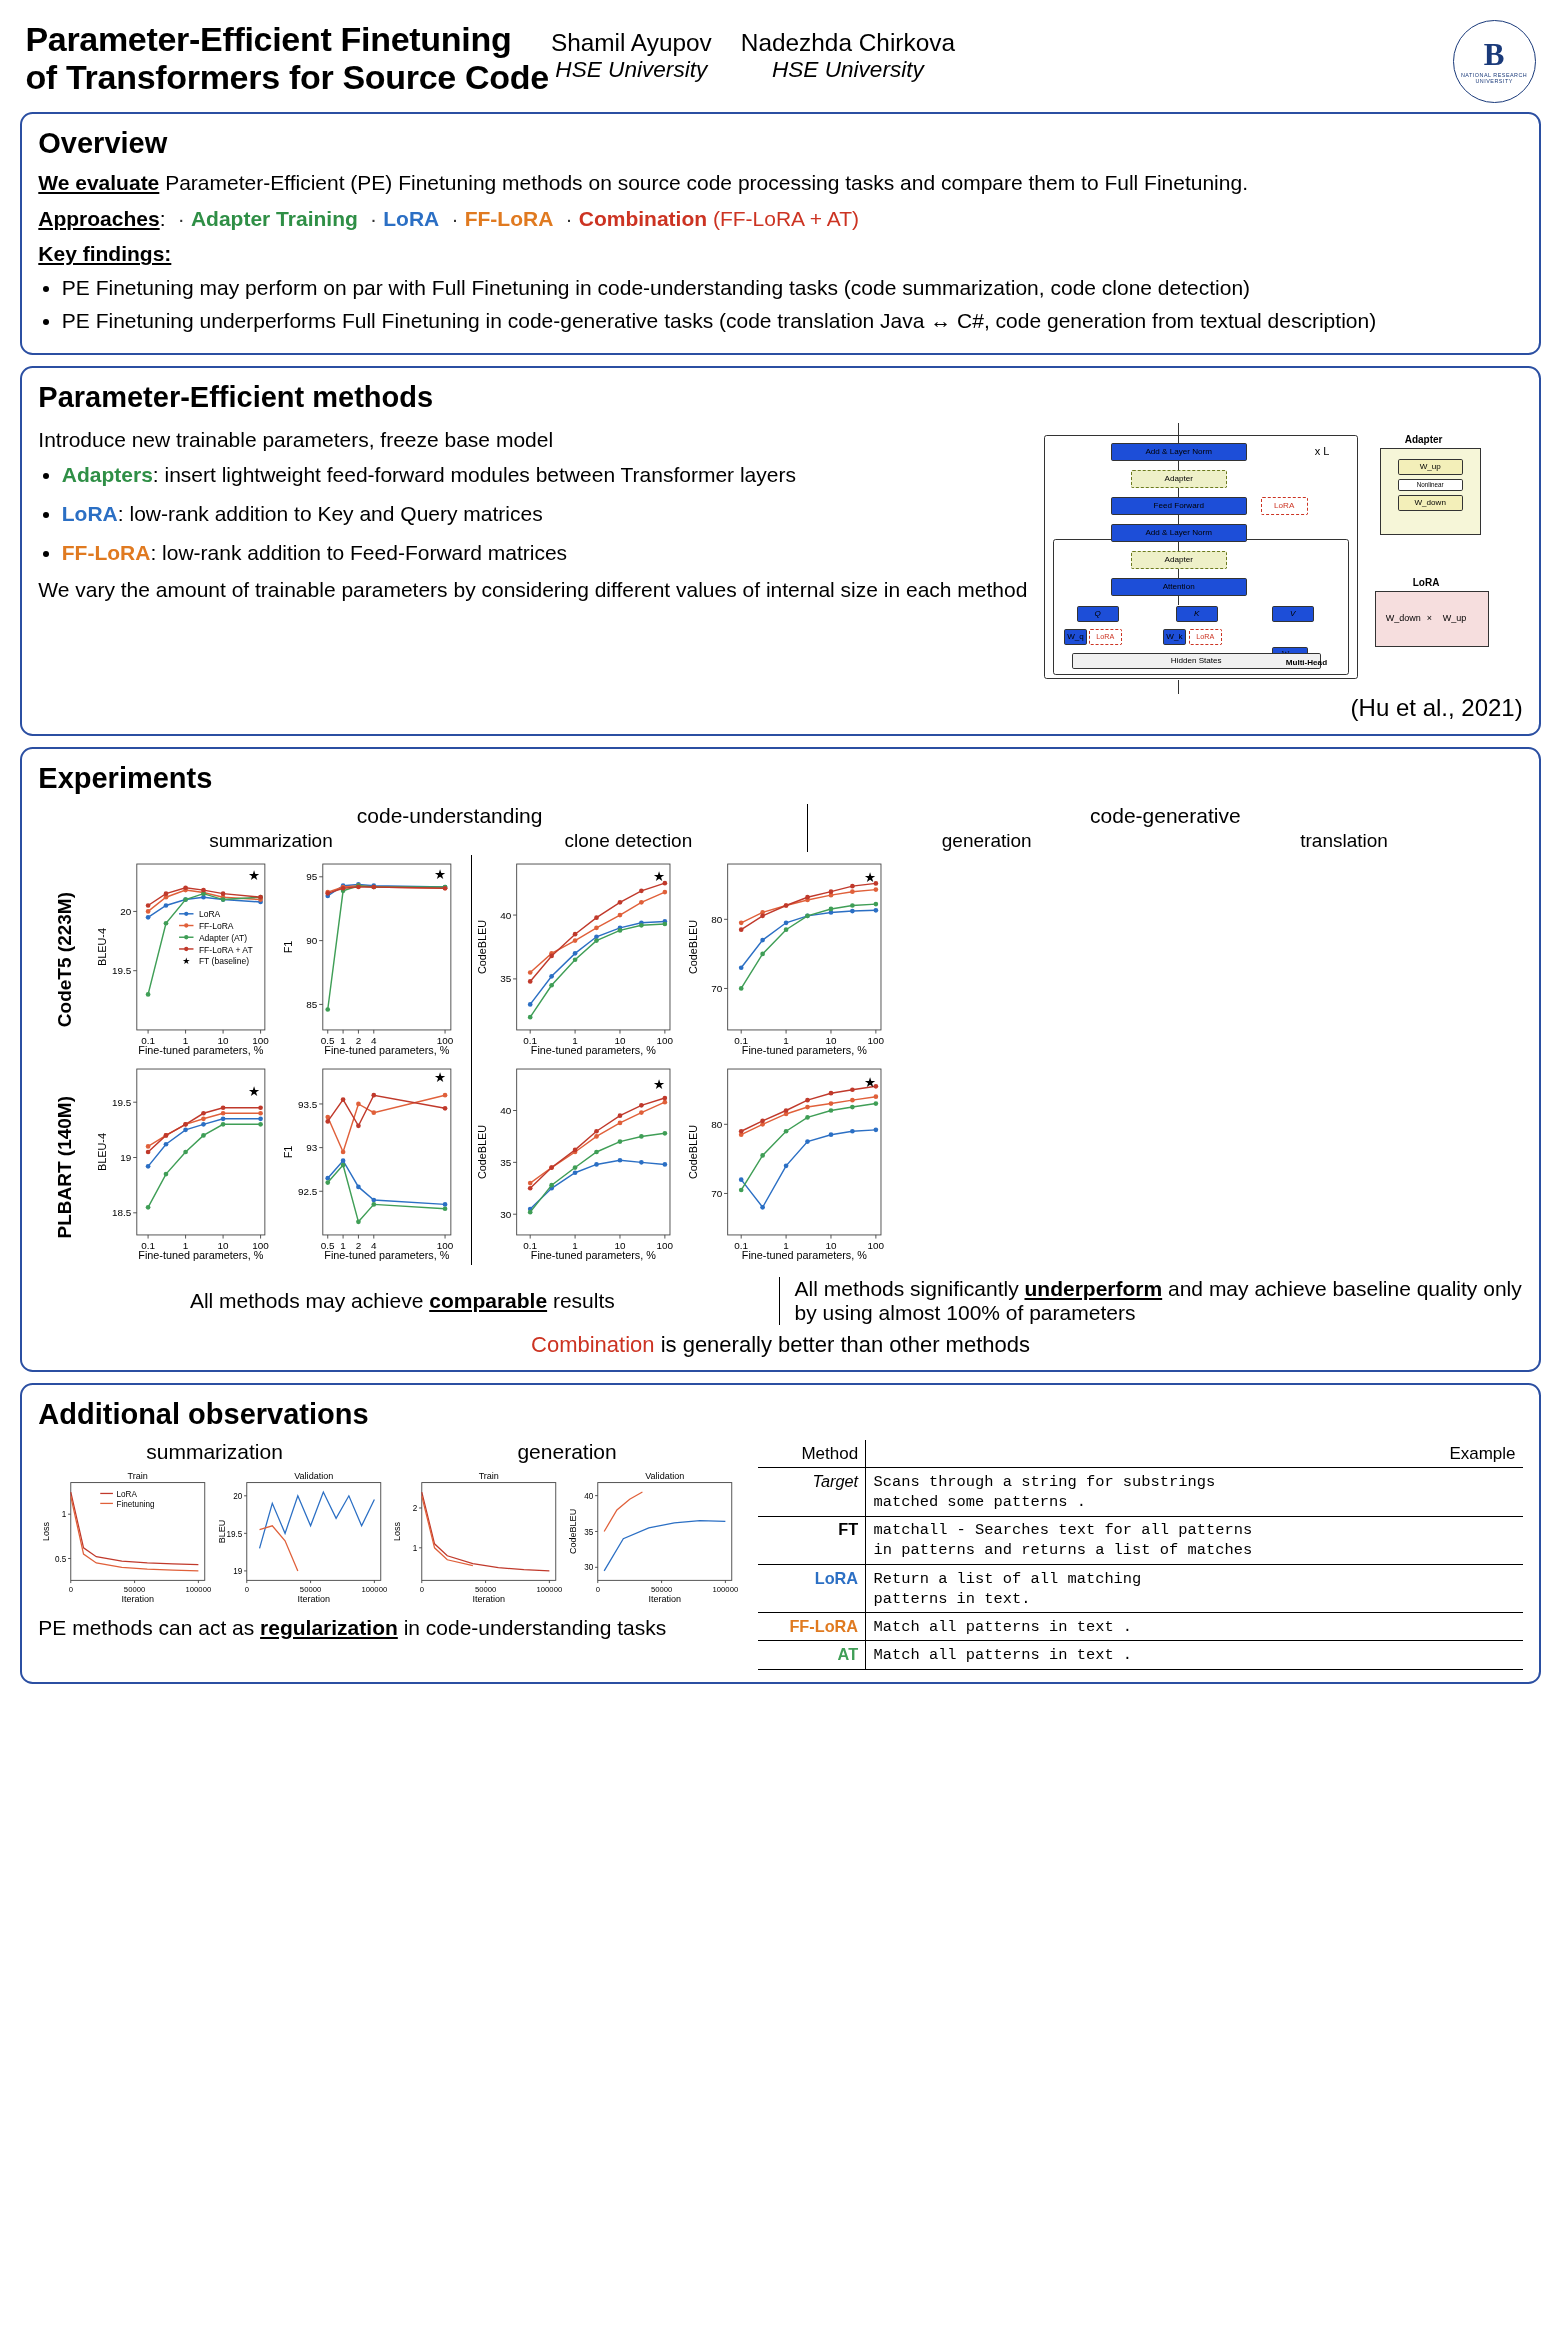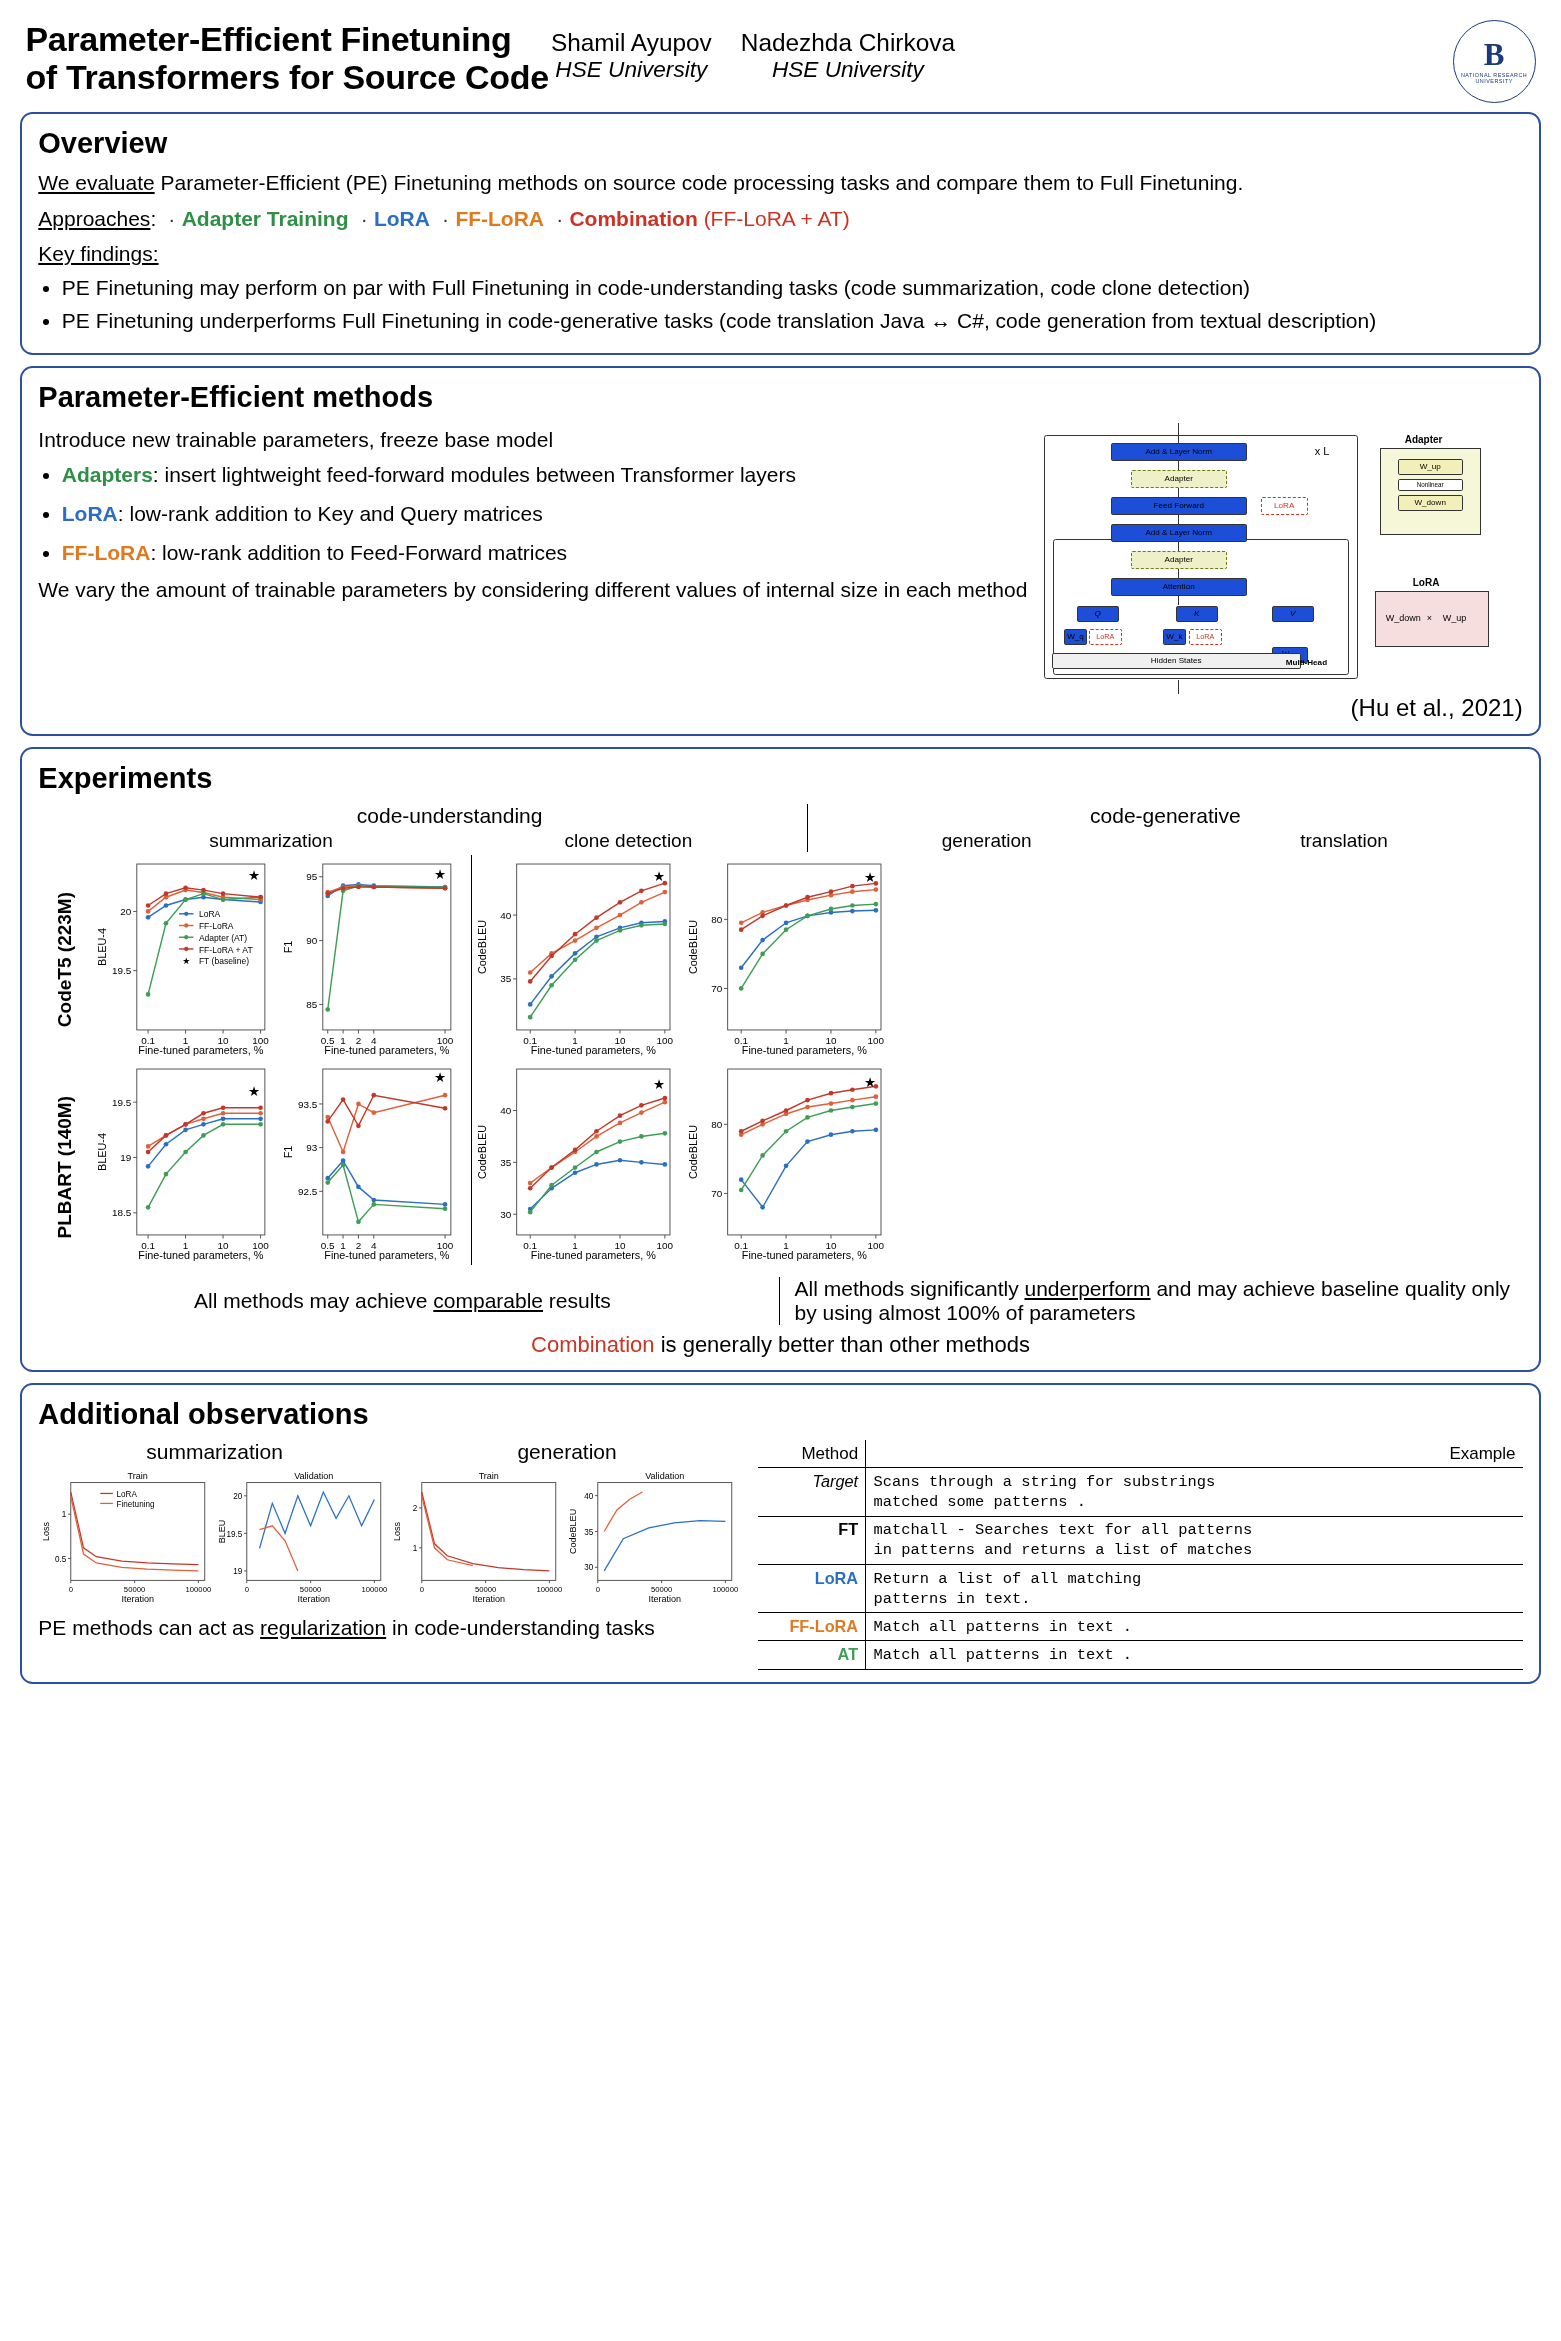--- a/index.html
+++ b/index.html
@@ -23,21 +23,21 @@
   .author-aff { font-size:22.6px; font-style:italic; }
   .logo { width:83px; height:83px; border-radius:50%; border:1.8px solid #1a3a7a; display:flex;
           align-items:center; justify-content:center; flex-direction:column; color:#1a3a7a; }
   .logo .glyph { font-size:31px; font-weight:bold; font-family:"Liberation Serif", serif; }
   .logo .sub { font-size:5.4px; letter-spacing:0.5px; text-align:center; line-height:1.1; }
 
   
   .box { border:2.7px solid #2b4fa2; border-radius:12.6px; padding:11px 16.3px 12.6px 16.3px; margin-bottom:11px; }
   .box h2 { margin:1.8px 0 9px 0; font-size:29px; font-weight:bold; }
   .txt { font-size:21px; line-height:1.32; }
-  .u { text-decoration:underline; }
+  .u { text-decoration:underline;font-weight:bold; }
   .green { color:#2f8f46; font-weight:bold; }
   .blue  { color:#2b6fc4; font-weight:bold; }
   .orange{ color:#e07a20; font-weight:bold; }
   .red   { color:#cc3322; font-weight:bold; }
   .redl  { color:#cc3322; }
 
   ul.bul { margin:5.4px 0 0 0; padding-left:23.5px; }
   ul.bul li { font-size:21px; line-height:1.33; margin-bottom:5.4px; }
 
   .approaches { margin:11px 0 9px 0; font-size:21px; }
@@ -161,21 +161,21 @@
           <div class="dbox" style="left:33px;top:183px;width:42px;height:16.3px;font-style:italic;">Q</div>
           <div class="dbox" style="left:132px;top:183px;width:42px;height:16.3px;font-style:italic;">K</div>
           <div class="dbox" style="left:228px;top:183px;width:42px;height:16.3px;font-style:italic;">V</div>
 
           <div class="dbox" style="left:20px;top:206px;width:23.5px;height:16.3px;">W_q</div>
           <div class="dbox dred" style="left:45px;top:206px;width:33px;height:16.3px;font-size:7.2px;">LoRA</div>
           <div class="dbox" style="left:119px;top:206px;width:23.5px;height:16.3px;">W_k</div>
           <div class="dbox dred" style="left:145px;top:206px;width:33px;height:16.3px;font-size:7.2px;">LoRA</div>
           <div class="dbox" style="left:228px;top:224px;width:36px;height:16.3px;font-family:Liberation Serif, serif;">W_v</div>
 
-          <div class="dbox dgray" style="left:8px;top:230px;width:249px;height:16.3px;">Hidden States</div>
+          <div class="dbox dgray" style="left:28px;top:230px;width:249px;height:16.3px;">Hidden States</div>
           <div class="dlabel" style="left:242px;top:235px;font-weight:bold;font-size:8.1px;">Multi-Head</div>
           <div class="dlabel" style="left:271px;top:22px;font-size:11px;">x L</div>
 
           <div class="dline" style="left:134px;top:0px;width:0.9px;height:20px;"></div>
           <div class="dline" style="left:134px;top:38px;width:0.9px;height:9px;"></div>
           <div class="dline" style="left:134px;top:65px;width:0.9px;height:9px;"></div>
           <div class="dline" style="left:134px;top:92px;width:0.9px;height:9px;"></div>
           <div class="dline" style="left:134px;top:119px;width:0.9px;height:9px;"></div>
           <div class="dline" style="left:134px;top:146px;width:0.9px;height:9px;"></div>
           <div class="dline" style="left:134px;top:173px;width:0.9px;height:9px;"></div>

